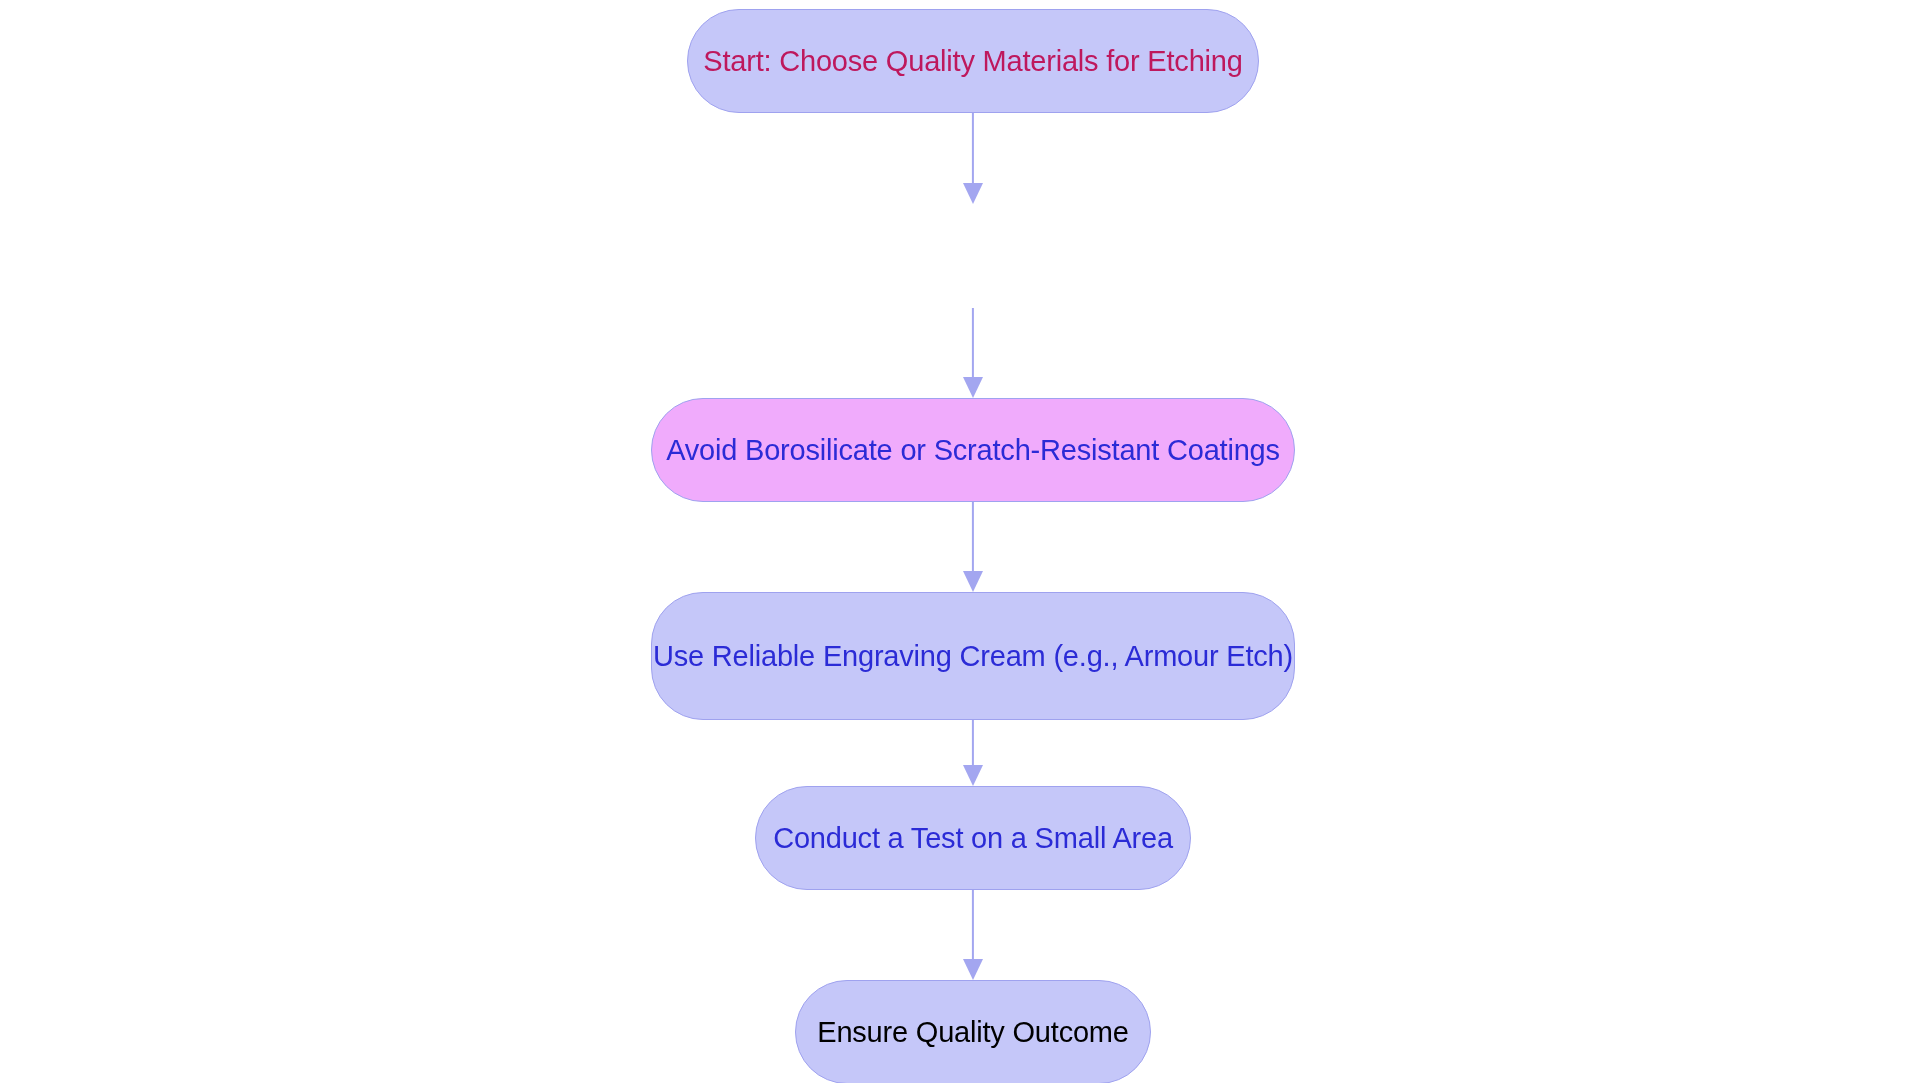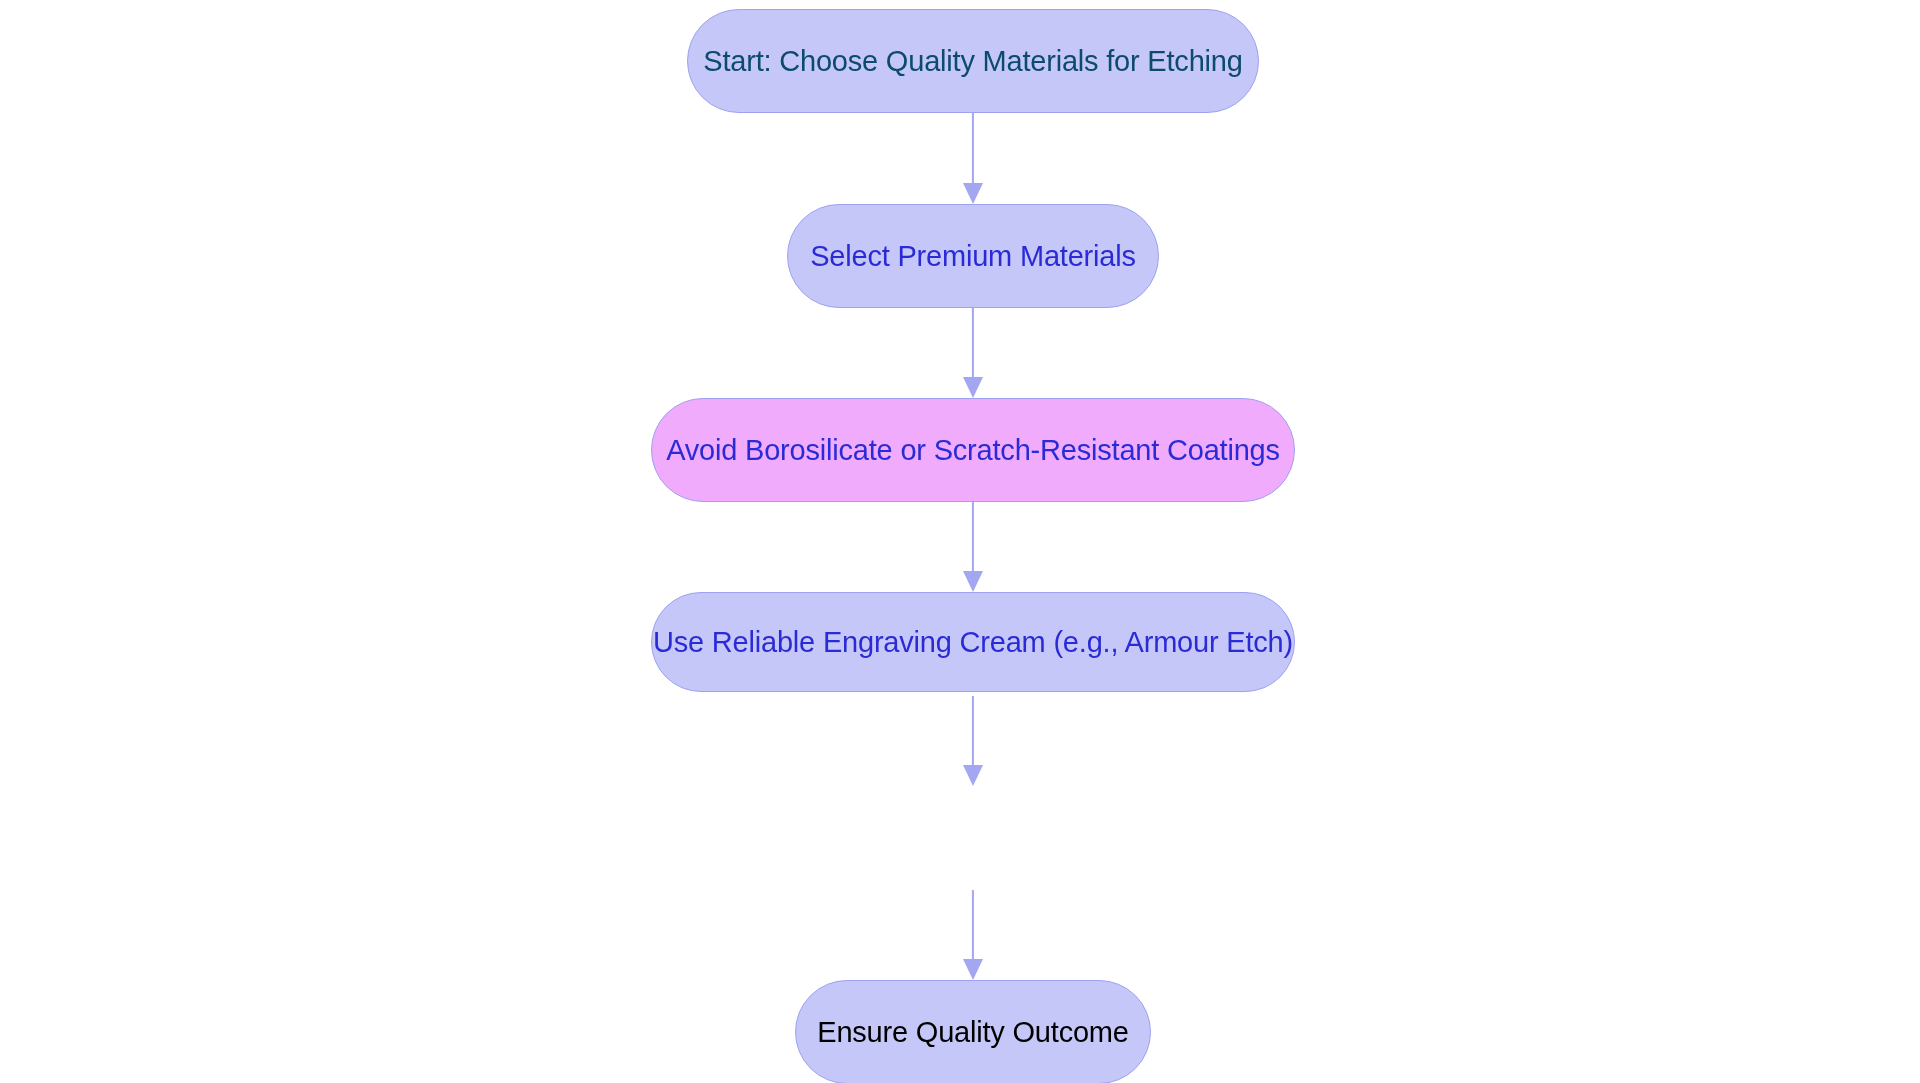--- a/index.html
+++ b/index.html
@@ -89,27 +89,27 @@
     </div>
     <div class="connector" style="left: 973px; top: 696px; height: 90px;">
       <div class="stem" style="height: 69px; background: rgb(163, 166, 240);"></div>
       <div class="head" style="top: 69px; border-top-color: rgb(163, 166, 240);"></div>
     </div>
     <div class="connector" style="left: 973px; top: 890px; height: 90px;">
       <div class="stem" style="height: 69px; background: rgb(163, 166, 240);"></div>
       <div class="head" style="top: 69px; border-top-color: rgb(163, 166, 240);"></div>
     </div>
     <div class="node" style="left: 973px; top: 9px; width: 572px; height: 104px; border-radius: 52px; background: rgb(197, 199, 249); border-color: rgb(159, 162, 239);">
-      <span class="node-label" style="color: #0c4a6e;">Start: Choose Quality Materials for Etching</span>
-    </div>
-    <div class="node" style="left: 973px; top: 204px; width: 372px; height: 104px; border-radius: 52px; background: rgb(197, 199, 249); border-color: rgb(159, 162, 239);">
-      <span class="node-label" style="color: rgb(43, 43, 214);">Select Premium Materials</span>
+      <span class="node-label" style="color: #be185d;">Start: Choose Quality Materials for Etching</span>
     </div>
     <div class="node" style="left: 973px; top: 398px; width: 644px; height: 104px; border-radius: 52px; background: #f0abfc; border-color: rgb(159, 162, 239);">
       <span class="node-label" style="color: rgb(43, 43, 214);">Avoid Borosilicate or Scratch-Resistant Coatings</span>
     </div>
-    <div class="node" style="left: 973px; top: 592px; width: 644px; height: 100px; border-radius: 52px; background: rgb(197, 199, 249); border-color: rgb(159, 162, 239);">
+    <div class="node" style="left: 973px; top: 592px; width: 644px; height: 128px; border-radius: 52px; background: rgb(197, 199, 249); border-color: rgb(159, 162, 239);">
       <span class="node-label" style="color: rgb(43, 43, 214);">Use Reliable Engraving Cream (e.g., Armour Etch)</span>
+    </div>
+    <div class="node" style="left: 973px; top: 786px; width: 436px; height: 104px; border-radius: 52px; background: rgb(197, 199, 249); border-color: rgb(159, 162, 239);">
+      <span class="node-label" style="color: rgb(43, 43, 214);">Conduct a Test on a Small Area</span>
     </div>
     <div class="node" style="left: 973px; top: 980px; width: 356px; height: 104px; border-radius: 52px; background: rgb(197, 199, 249); border-color: rgb(159, 162, 239);">
       <span class="node-label" style="color: #000000;">Ensure Quality Outcome</span>
     </div>
   </div>
 
 </body></html>

